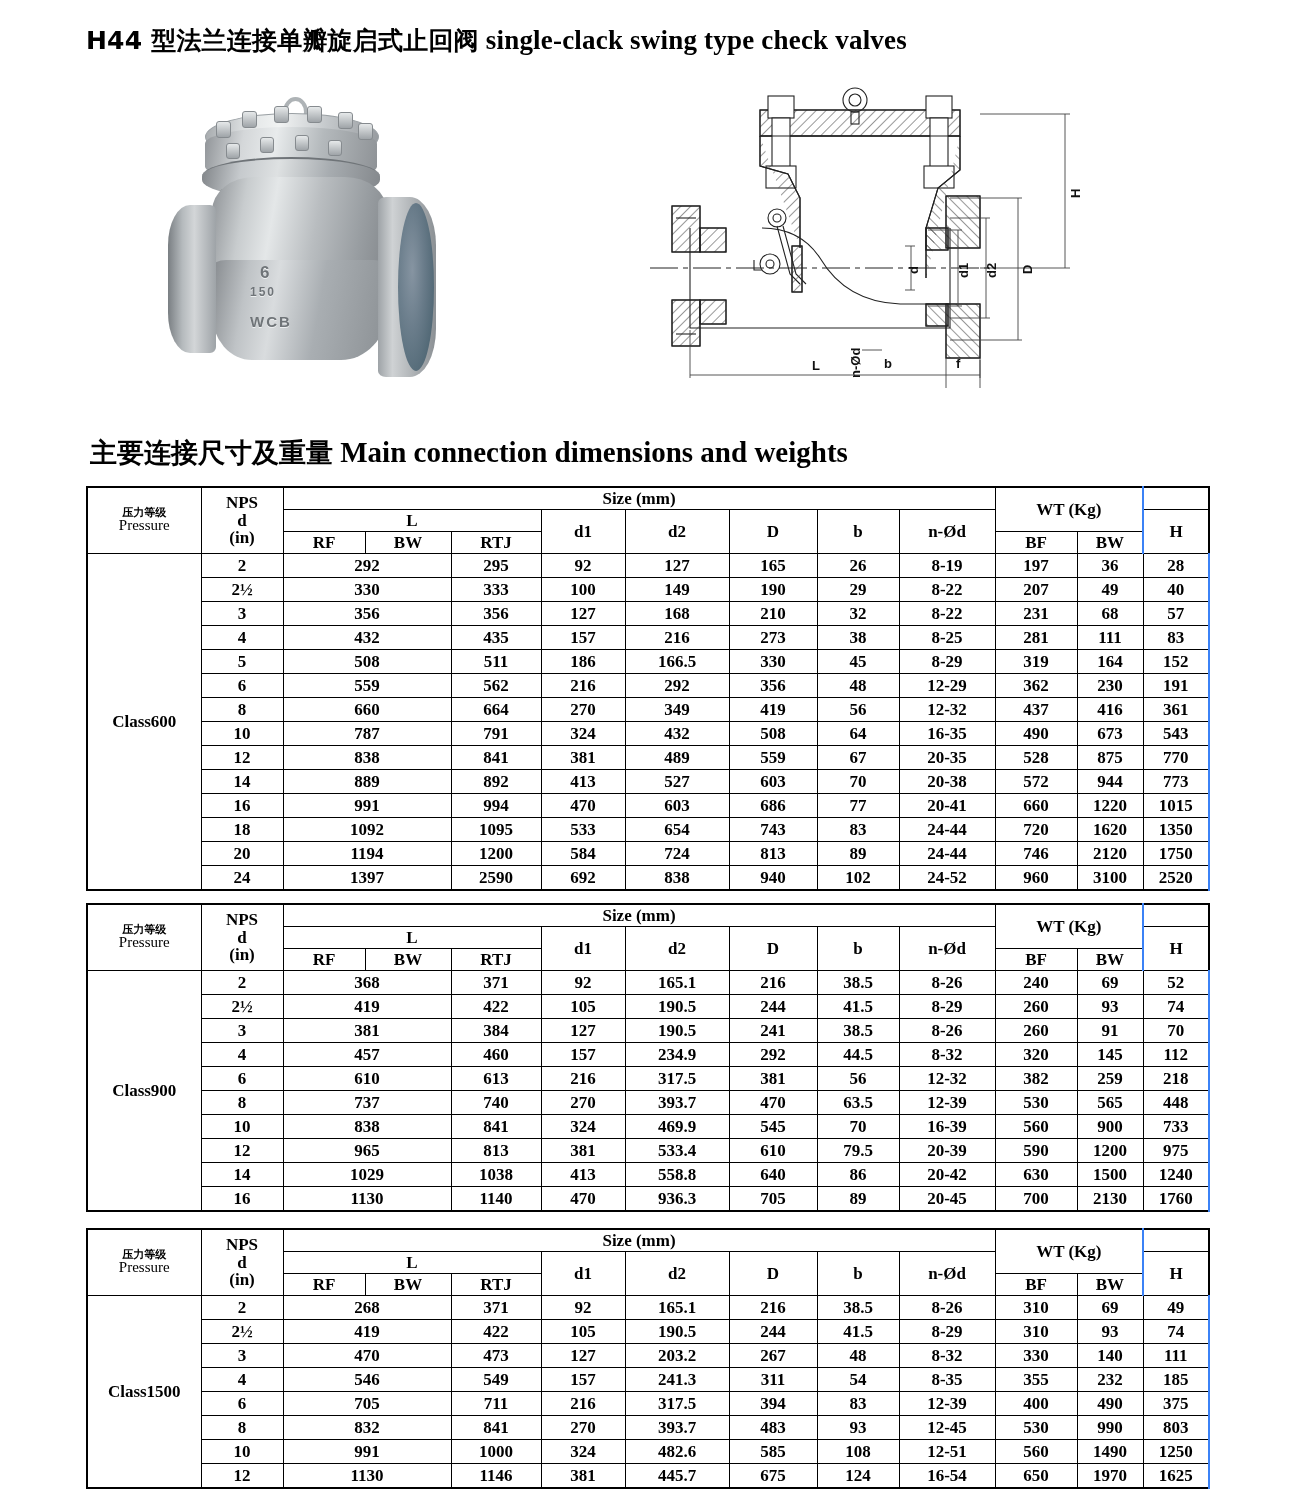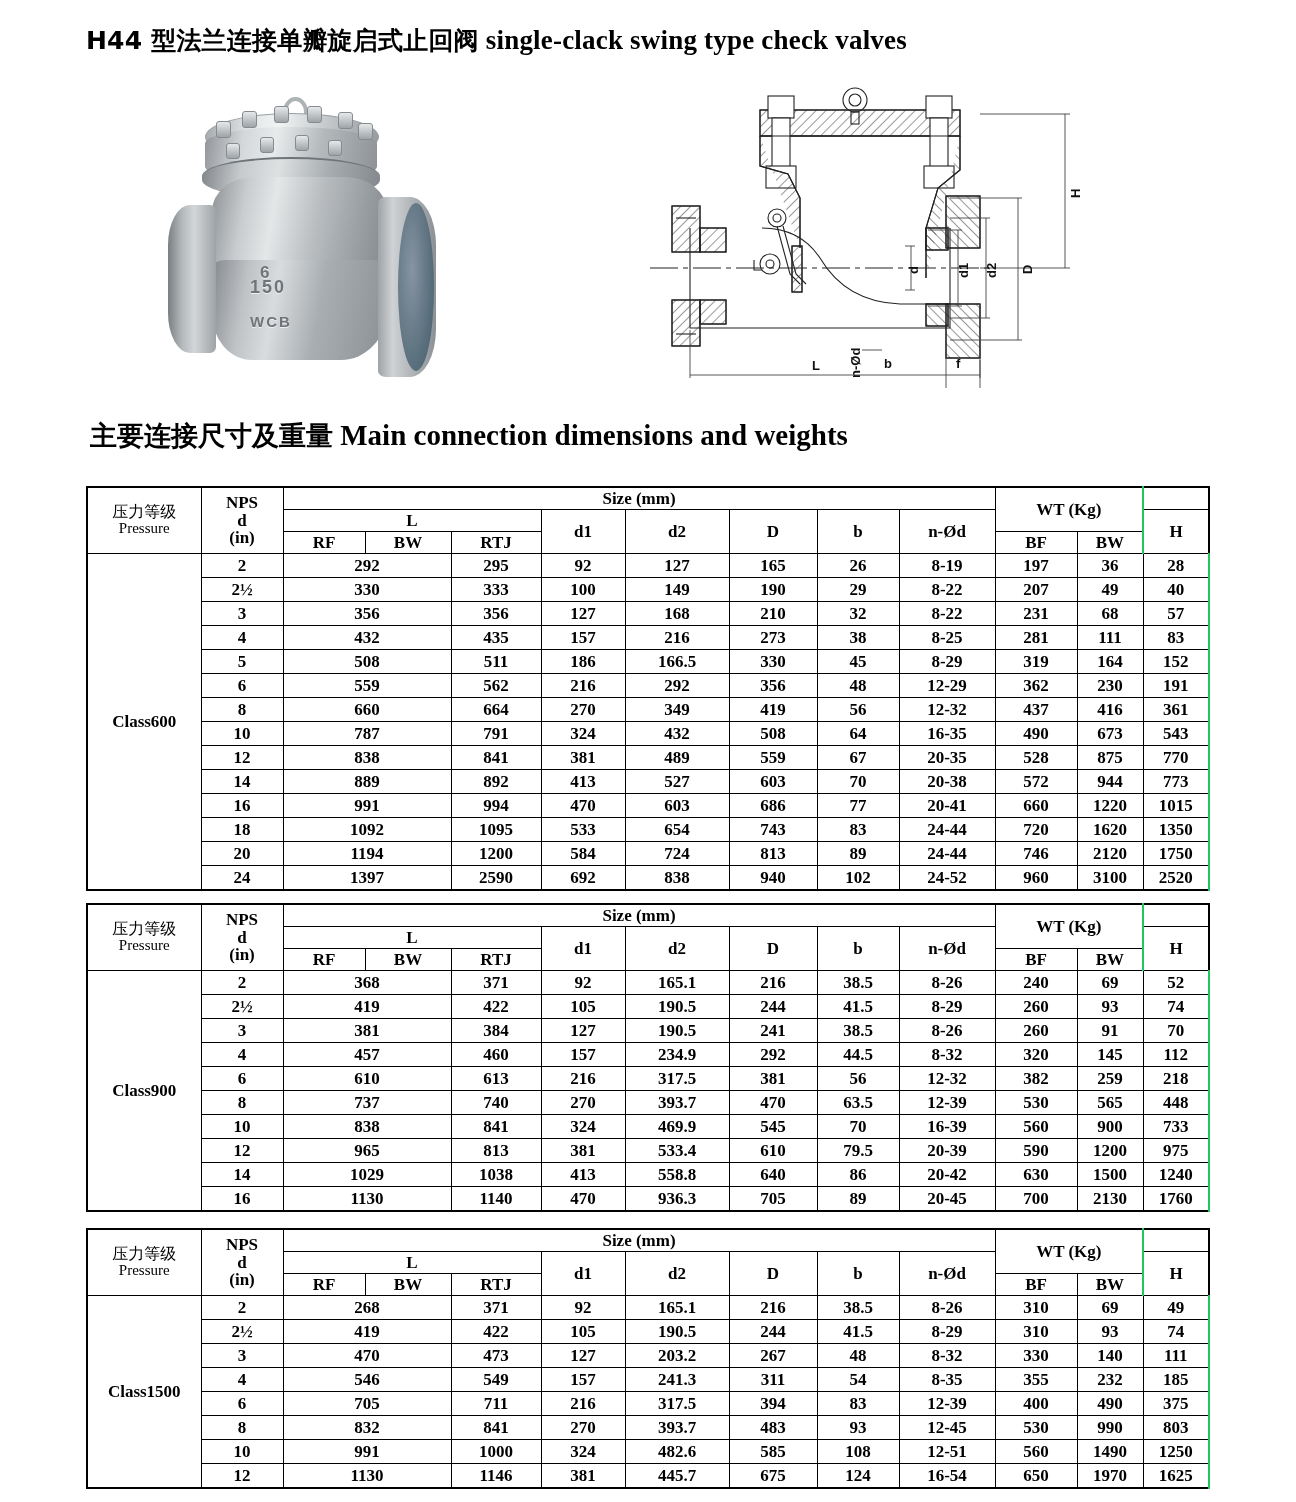--- a/index.html
+++ b/index.html
@@ -26,21 +26,21 @@
     letter-spacing: 0.2px;
     white-space: nowrap;
     text-align: right;
   }
   #page-title .cn { font-family: "DejaVu Sans", sans-serif; font-weight: 700; font-size: 25px; }
 
   
   #section-heading {
     position: absolute;
     left: 90px;
-    top: 418px;
+    top: 435px;
     font-size: 29px;
     font-weight: 700;
     white-space: nowrap;
   }
   #section-heading .cn { font-family: "DejaVu Sans", sans-serif; font-weight: 700; font-size: 27px; }
 
   
   #figures { position: absolute; left: 0; top: 70px; width: 1296px; height: 330px; }
 
   
@@ -117,28 +117,28 @@
     border: 1px solid #000;
     text-align: center;
     vertical-align: middle;
     font-weight: 700;
     font-size: 17px;
     padding: 0;
     height: 21px;
     line-height: 1.05;
   }
   .dim-table .outer-l { border-left: 2px solid #000; }
-  .dim-table .outer-r { border-right: 2px solid #22c55e; }
+  .dim-table .outer-r { border-right: 2px solid #3b82f6; }
   .dim-table thead th { font-size: 17px; }
   .hdr-pressure {
     font-size: 15px; font-weight: 400; line-height: 1.25;
   }
   .hdr-pressure .cn {
     font-family: "DejaVu Sans", sans-serif;
-    font-size: 16px; font-weight: 400; display: block;
+    font-size: 11px; font-weight: 700; display: block;
   }
   .hdr-pressure .en { font-size: 15px; font-weight: 400; display: block; }
   .hdr-nps { font-size: 17px; font-weight: 700; line-height: 1.22; }
   .class-cell { font-size: 19px; font-weight: 700; margin-left: 35px; }
   .dim-table tbody td { height: 23px; }
 
   #table1 { left: 86px; top: 486px;  width: 1112px; }
   #table2 { left: 86px; top: 903px;  width: 1112px; }
   #table3 { left: 86px; top: 1228px; width: 1112px; }
 
@@ -173,21 +173,21 @@
     <div class="vp vp-lug" style="left:70px;  top:104px; width:10px; height:10px;"></div>
     <div class="vp vp-lug" style="left:108px; top:110px; width:10px; height:10px;"></div>
     <div class="vp vp-lug" style="left:170px; top:110px; width:10px; height:10px;"></div>
     <div class="vp vp-lug" style="left:208px; top:104px; width:10px; height:10px;"></div>
     <div class="vp vp-body"></div>
     <div class="vp vp-body2"></div>
     <div class="vp vp-lflange"></div>
     <div class="vp vp-rflange"></div>
     <div class="vp vp-rface"></div>
     <div class="vp vp-mark" style="left:110px; top:178px; font-size:17px;">6</div>
-    <div class="vp vp-mark" style="left:100px; top:192px; font-size:18px; letter-spacing:2px;">150</div>
+    <div class="vp vp-mark" style="left:100px; top:200px; font-size:12px; letter-spacing:2px;">150</div>
     <div class="vp vp-mark" style="left:100px; top:228px; font-size:15px; letter-spacing:2px;">WCB</div>
   </div>
 
   <div id="valve-drawing">
     <svg width="560" height="320" viewBox="0 0 560 320">
       <defs>
         <pattern id="hatchR" width="7" height="7" patternTransform="rotate(45)" patternUnits="userSpaceOnUse">
           <line x1="0" y1="0" x2="0" y2="7" stroke="#333" stroke-width="1"></line>
         </pattern>
         <pattern id="hatchL" width="7" height="7" patternTransform="rotate(-45)" patternUnits="userSpaceOnUse">

